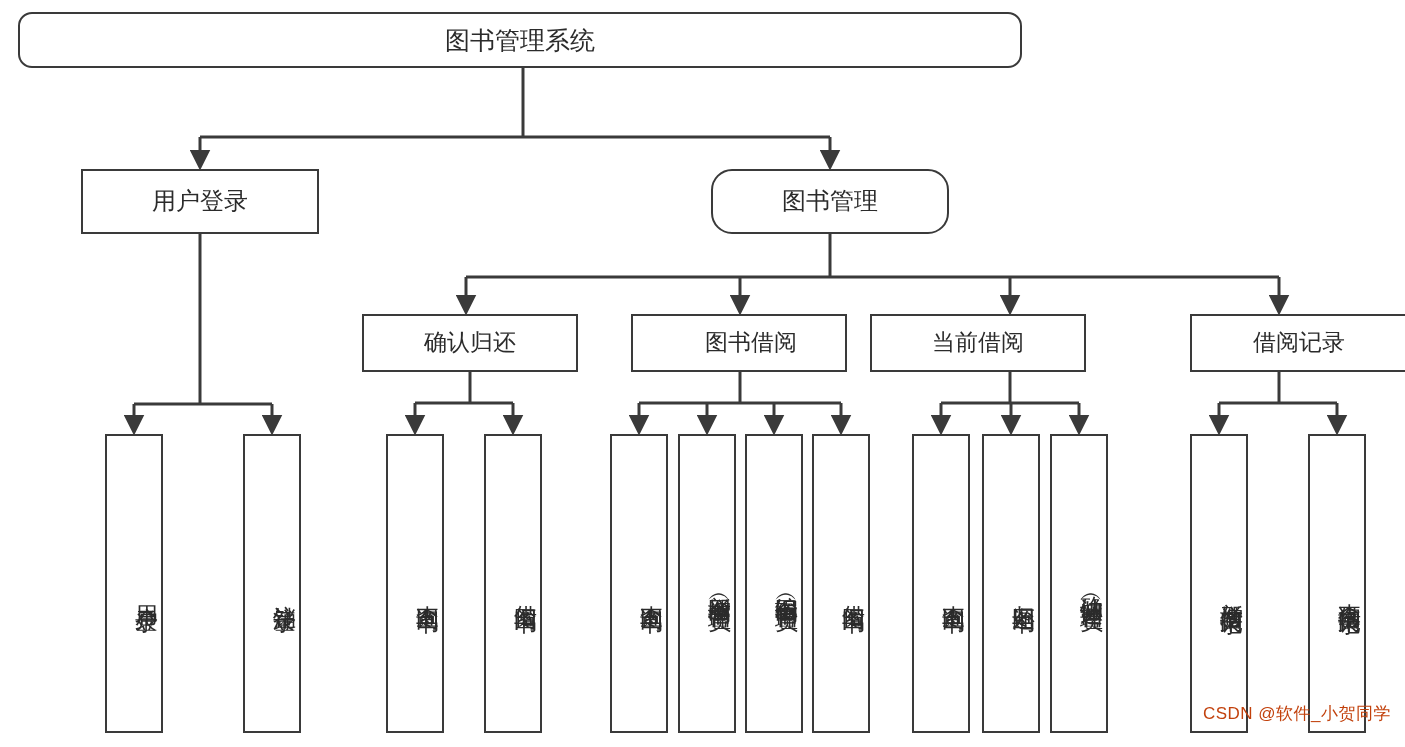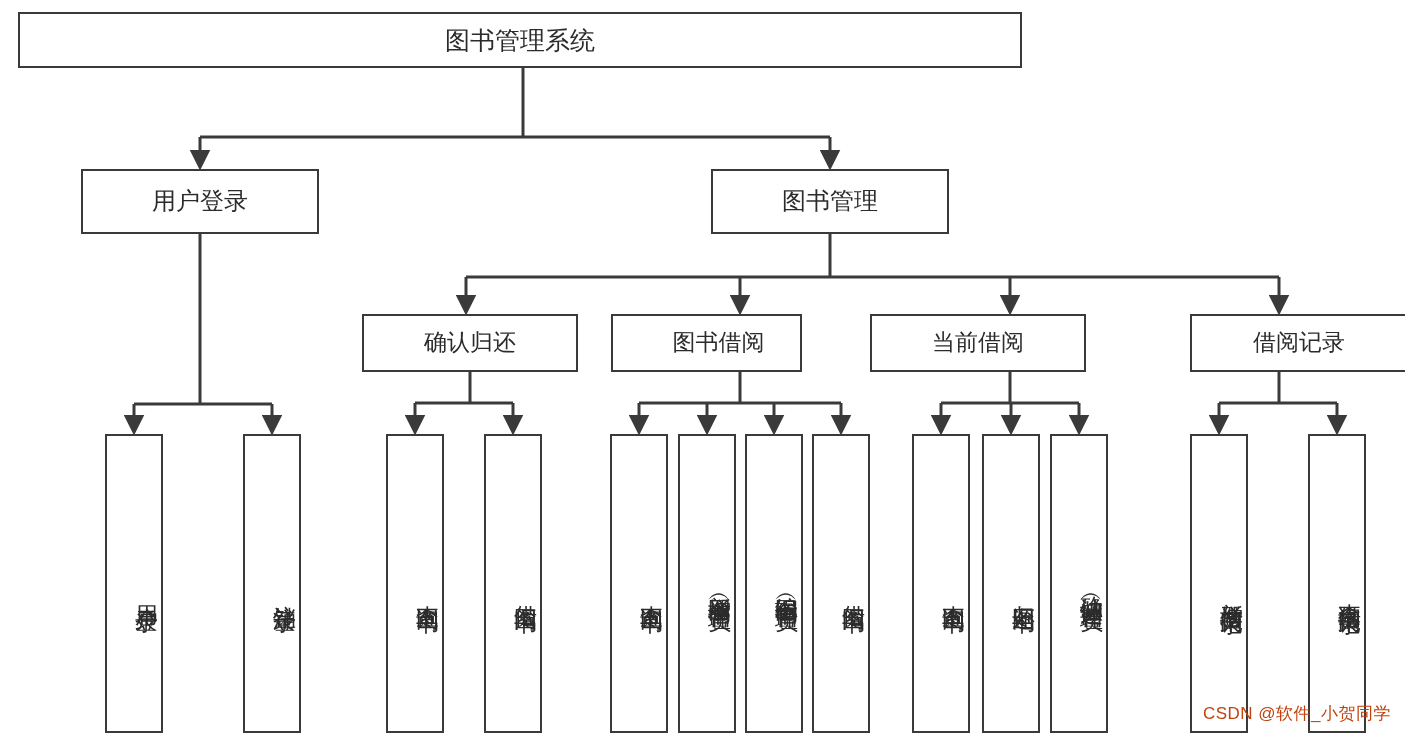--- a/index.html
+++ b/index.html
@@ -33,20 +33,21 @@
     border: 2px solid #3a3a3a;
     display: flex;
     align-items: center;
     justify-content: center;
     text-align: center;
     color: #2b2b2b;
     line-height: 1.28;
   }
   .node.root {
     font-size: 25px;
+    border-radius: 14px;
   }
   .node.level2 {
     font-size: 24px;
   }
   .node.level3 {
     font-size: 23px;
   }
   .node.leaf {
     font-size: 23px;
     writing-mode: vertical-rl;
@@ -125,28 +126,28 @@
       <path d="M 1219 403 L 1219 425" marker-end="url(#arrow)"></path>
       <path d="M 1337 403 L 1337 425" marker-end="url(#arrow)"></path>
     </g>
   </svg>
 
   <div class="node root" style="left: 18px; top: 12px; width: 1004px; height: 56px;">图书管理系统</div>
 
   <div class="node level2" style="left: 81px; top: 169px; width: 238px; height: 65px;">
     <span>用户登录</span>
   </div>
-  <div class="node level2" style="left: 711px; top: 169px; width: 238px; height: 65px;">
+  <div class="node level2" style="left: 711px; top: 169px; width: 238px; height: 65px; border-radius: 21px;">
     <span>图书管理</span>
   </div>
 
   <div class="node level3" style="left: 362px; top: 314px; width: 216px; height: 58px;">
     <span>确认归还</span>
   </div>
-  <div class="node level3" style="left: 611px; top: 314px; width: 191px; height: 58px; padding-left: 24px;">
+  <div class="node level3" style="left: 631px; top: 314px; width: 216px; height: 58px; padding-left: 24px;">
     <span>图书借阅</span>
   </div>
   <div class="node level3" style="left: 870px; top: 314px; width: 216px; height: 58px;">
     <span>当前借阅</span>
   </div>
   <div class="node level3" style="left: 1170px; top: 314px; width: 218px; height: 58px; margin-left: 20px;">
     <span>借阅记录</span>
   </div>
 
   <div id="leaf-container">

